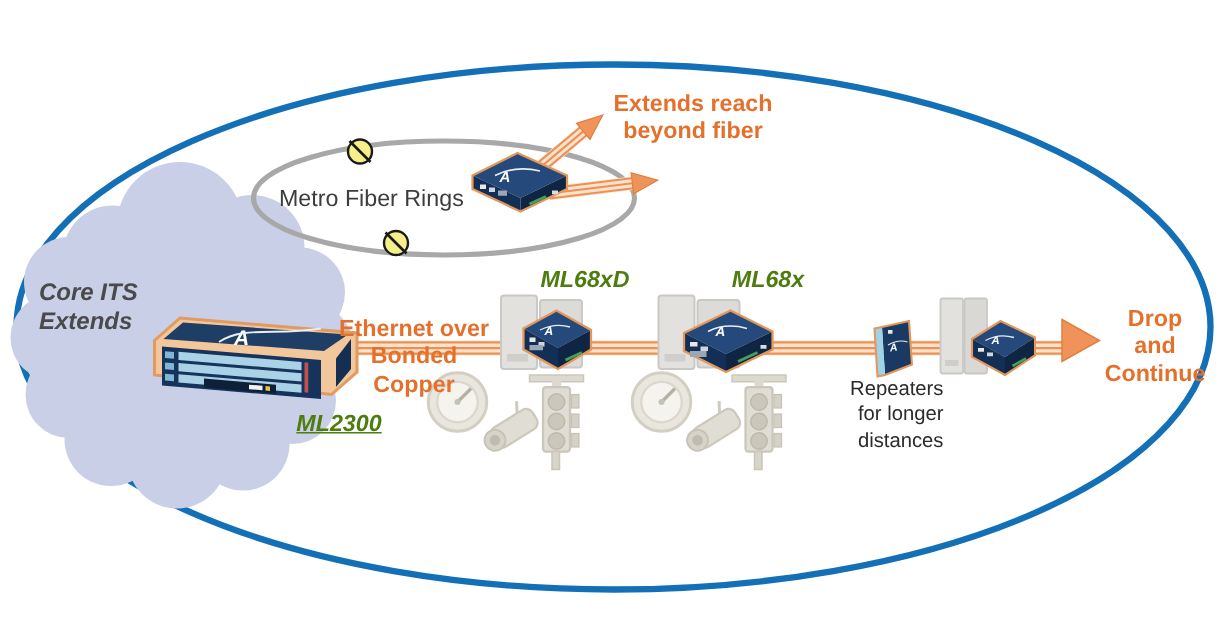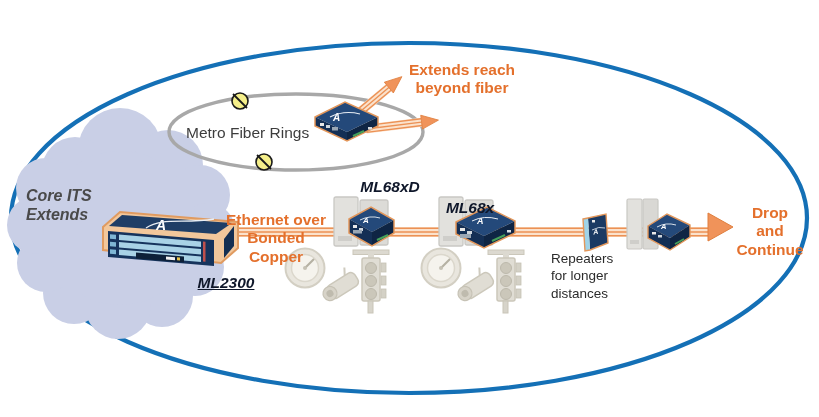--- a/index.html
+++ b/index.html
@@ -7,30 +7,30 @@
     position:relative; width:819px; height:417px; background:#ffffff;
     font-family:"Liberation Sans", sans-serif; overflow:hidden;
   }
   .stage svg { position:absolute; left:0; top:0; }
   .lbl { position:absolute; white-space:pre-line; }
   .lbl-orange {
     color:#e4702c; font-weight:bold; font-size:15.5px; line-height:1.18;
     text-align:center;
   }
   .lbl-devname {
-    color:#0f172a; font-weight:bold; font-style:italic; font-size:15.5px;
+    color:#4d7c0f; font-weight:bold; font-style:italic; font-size:15.5px;
     text-align:center;
   }
   .lbl-cloud {
     color:#4a4a4a; font-weight:bold; font-style:italic; font-size:16px;
     line-height:1.2; text-align:left;
   }
   .lbl-ring { color:#3d3d3d; font-size:15.5px; }
   .lbl-plain {
-    color:#2b2b2b; font-size:13.5px; line-height:1.28; text-align:left;
+    color:#2b2b2b; font-size:13.5px; line-height:1.28; text-align:right;
   }
 </style>
 </head>
 <body>
 
 <div class="stage">
 
 <svg width="819" height="417" viewBox="0 0 819 417">
 
   <ellipse cx="409" cy="218" rx="398" ry="175" fill="none" stroke="#1470b6" stroke-width="4.2"></ellipse>
@@ -258,21 +258,21 @@
 <div class="lbl lbl-orange" style="left:400px; top:61px; width:124px;">Extends reach
 beyond fiber</div>
 
 <div class="lbl lbl-orange" style="left:218px; top:183px; width:116px;margin-top:28px;">Ethernet over
 Bonded Copper</div>
 
 <div class="lbl lbl-devname" style="left:190px; top:274px; width:72px;text-decoration:underline;">ML2300</div>
 
 <div class="lbl lbl-devname" style="left:351px; top:178px; width:78px;">ML68xD</div>
 
-<div class="lbl lbl-devname" style="left:434px; top:178px; width:72px;margin-top:21px;">ML68x</div>
+<div class="lbl lbl-devname" style="left:476px; top:178px; width:72px;">ML68x</div>
 
 <div class="lbl lbl-plain" style="left:551px; top:250px; width:78px;">Repeaters
 for longer
 distances</div>
 
 <div class="lbl lbl-orange" style="left:736px; top:204px; width:68px;">Drop and
 Continue</div>
 
 </div>
 

